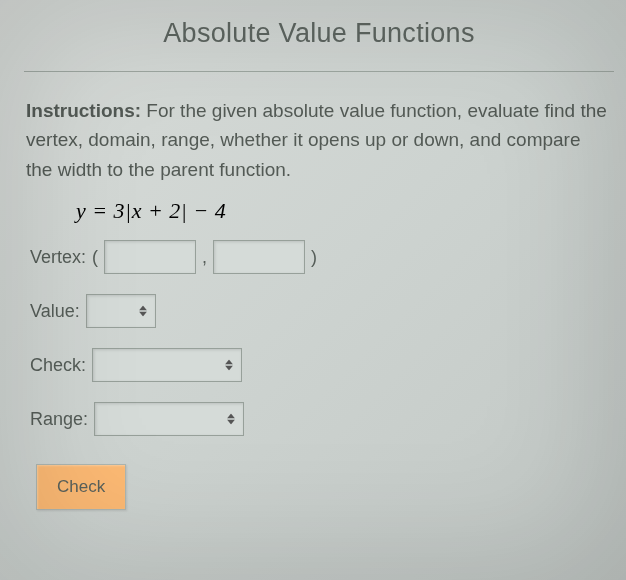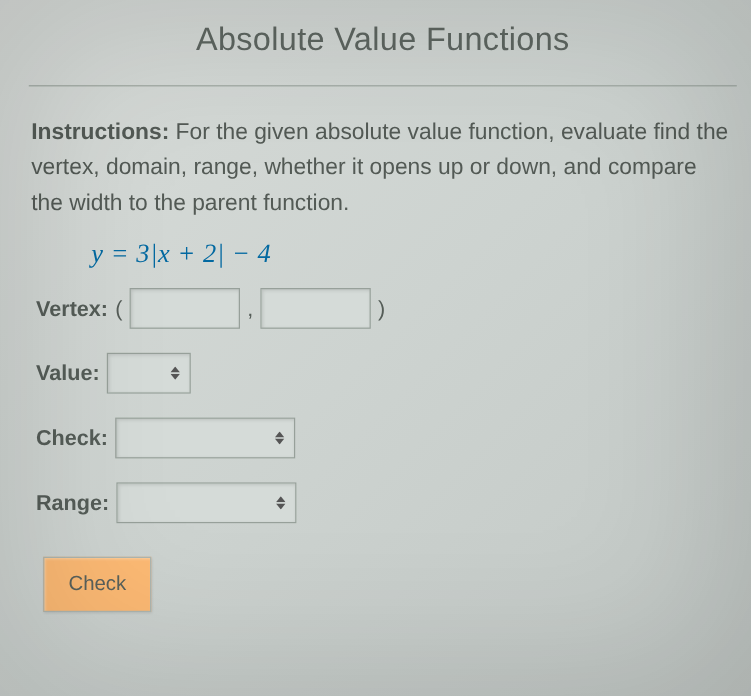--- a/index.html
+++ b/index.html
@@ -34,33 +34,33 @@
     line-height: 1.55;
     color: #535a55;
     padding: 0 4px;
     margin-bottom: 14px;
   }
   .instructions .bold { font-weight: 700; }
   .equation {
     font-family: "Cambria Math", "Times New Roman", serif;
     font-style: italic;
     font-size: 22px;
-    color: #0369a1;
+    color: #000000;
     margin: 6px 0 16px 54px;
     letter-spacing: 0.5px;
   }
   .row {
     display: flex;
     align-items: center;
     gap: 6px;
     margin: 0 0 20px 8px;
     font-size: 18px;
     color: #555d58;
   }
-  .label { font-weight: 700; text-align: right; }
+  .label { font-weight: 400; text-align: right; }
   input.text {
     height: 34px;
     width: 92px;
     background: #d5dbd8;
     border: 1px solid #97a09a;
     box-shadow: inset 1px 1px 3px rgba(0,0,0,0.12);
     font-size: 16px;
     padding: 0 6px;
     color: #444;
   }

